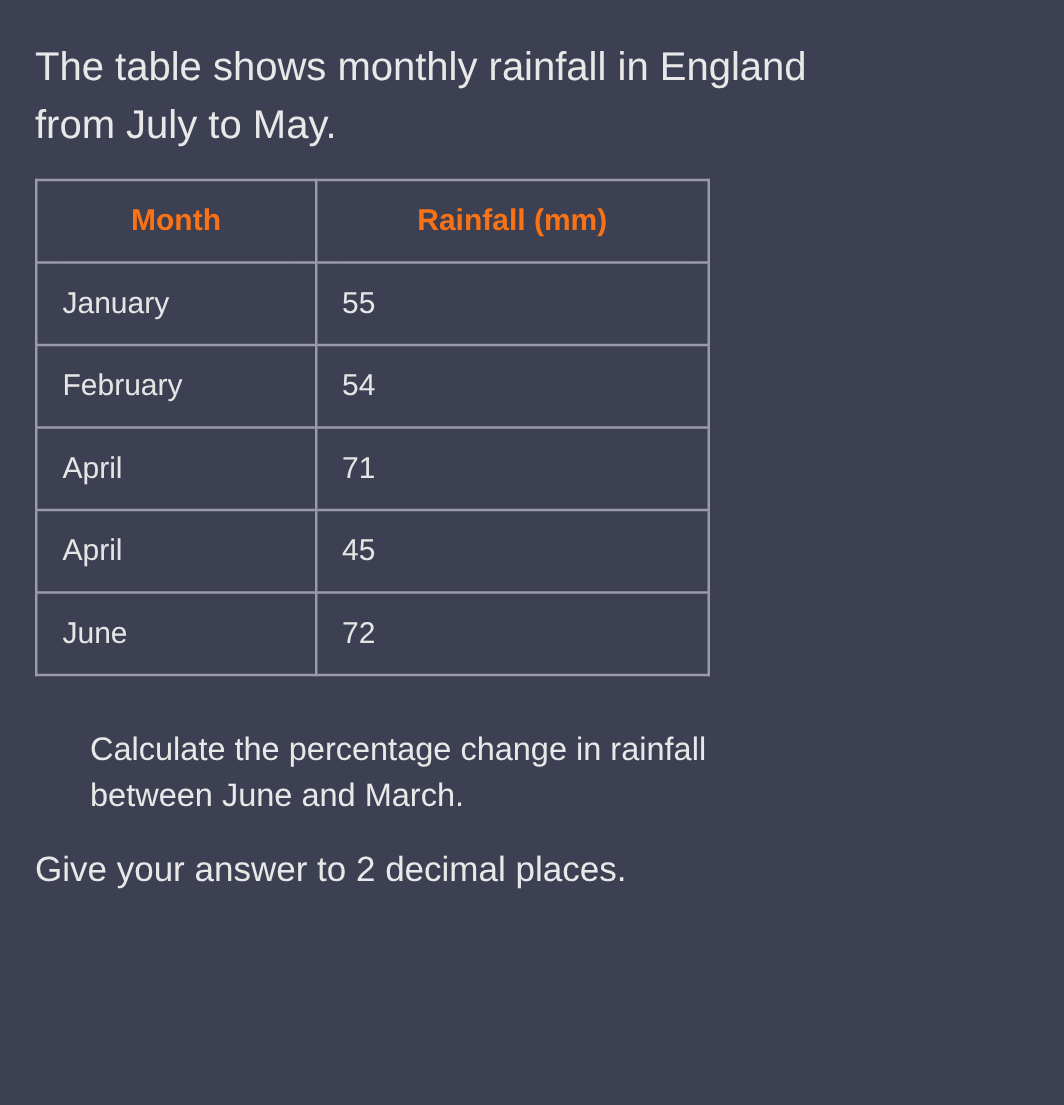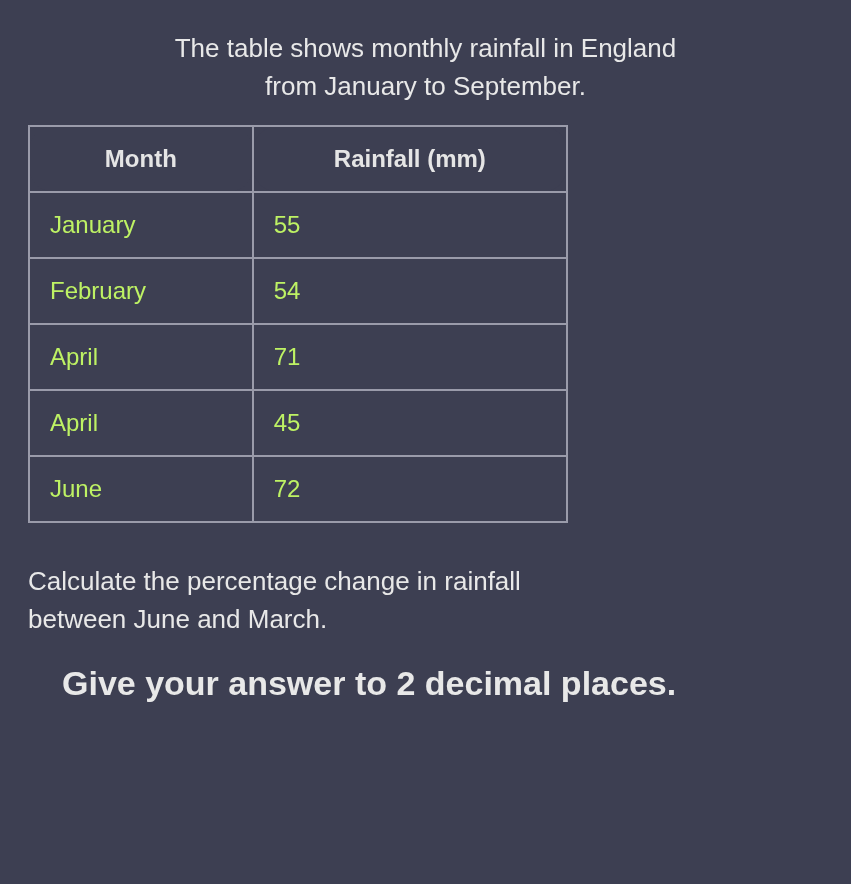--- a/index.html
+++ b/index.html
@@ -11,73 +11,72 @@
     body {
       width: 851px;
       min-height: 884px;
       background-color: #3d3f52;
       font-family: 'Segoe UI', Arial, sans-serif;
       color: #e8e8e8;
       padding: 30px 28px;
     }
 
     .intro-text {
-      font-size: 26px;
+      font-size: 32px;
       line-height: 1.45;
       margin-bottom: 20px;
       font-weight: 400;
-      text-align: center;
     }
 
     .rainfall-table {
       border-collapse: collapse;
       width: 540px;
       margin-bottom: 40px;
     }
 
     .rainfall-table th,
     .rainfall-table td {
       border: 2px solid #9a9baa;
       padding: 18px 20px;
       font-size: 24px;
       font-weight: 400;
     }
 
     .rainfall-table thead th {
       font-weight: 700;
       background-color: #3d3f52;
-      color: #e5e5e5;
+      color: #f97316;
       border-radius: 25px;
     }
 
     .rainfall-table tbody td {
       background-color: #3d3f52;
-      color: #bef264;
+      color: #e5e5e5;
     }
 
     .question-text {
       font-size: 26px;
       line-height: 1.45;
       margin-bottom: 20px;
       font-weight: 400;
+      margin-left: 44px;
     }
 
     .decimal-text {
-      font-size: 34px;
+      font-size: 28px;
       line-height: 1.45;
-      font-weight: 700;
-      margin-left: 34px;
+      font-weight: 400;
     }
   </style>
 </head>
 <body>
 
 <p class="intro-text">
   <span>The table shows monthly rainfall in England</span><br>
-  <span>from January to September.</span>
+  <span>from July to May.</span>
 </p>
 
 <table class="rainfall-table">
   <thead>
     <tr>
       <th>Month</th>
       <th>Rainfall (mm)</th>
     </tr>
   </thead>
   <tbody>

